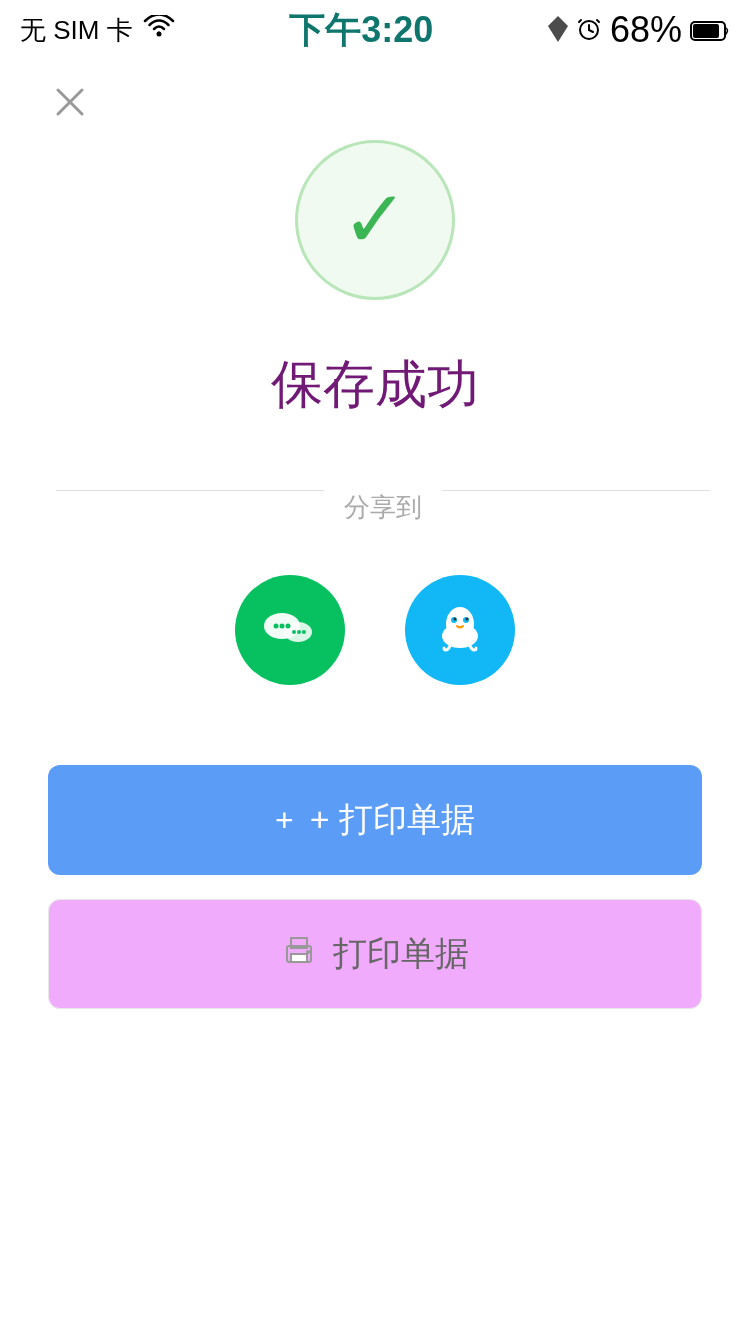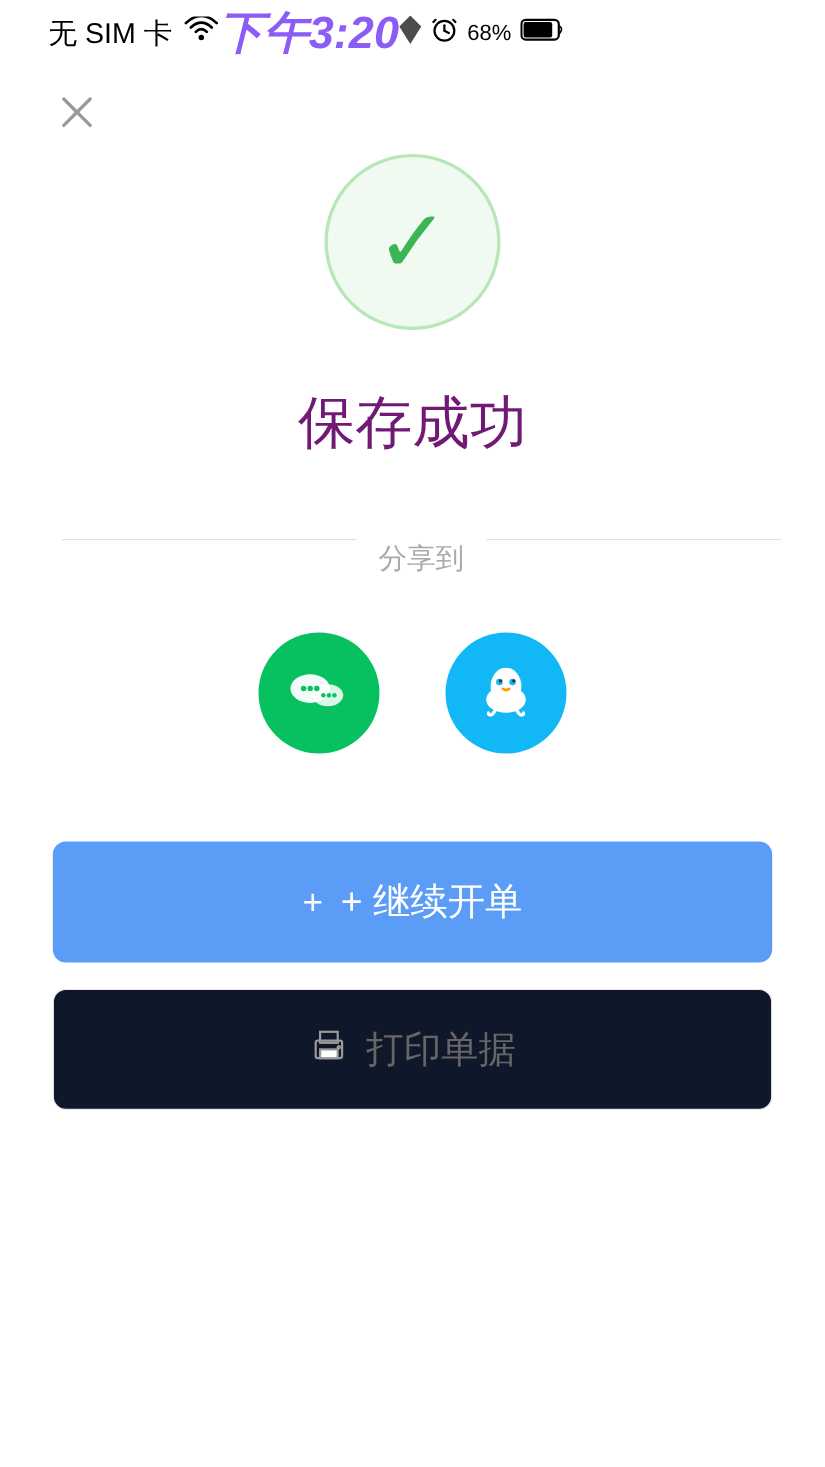--- a/index.html
+++ b/index.html
@@ -13,40 +13,40 @@
       overflow-x: hidden;
     }
 
     
     .status-bar {
       width: 100%;
       height: 60px;
       background: #ffffff;
       display: flex;
       align-items: center;
-      padding: 0 44px;
+      justify-content: space-between;
+      padding: 0 20px;
     }
     .status-left {
       display: flex;
       align-items: center;
       gap: 10px;
       font-size: 26px;
       color: #000;
     }
     .status-center {
-      font-size: 41px;
+      font-size: 36px;
       font-weight: 600;
-      color: #8b5cf6;
-      font-style: italic;
+      color: #0f766e;
     }
     .status-right {
       display: flex;
       align-items: center;
       gap: 8px;
-      font-size: 20px;
+      font-size: 36px;
       color: #000;
     }
 
     
     .close-btn {
       position: absolute;
       top: 72px;
       left: 40px;
       width: 60px;
       height: 60px;
@@ -155,21 +155,21 @@
       gap: 16px;
       cursor: pointer;
     }
 
     .btn-primary {
       background: #5b9cf6;
       color: #fff;
     }
 
     .btn-secondary {
-      background: #0f172a;
+      background: #f0abfc;
       color: #666;
       border: 1px solid #e8e8e8;
     }
 
     .btn-icon {
       font-size: 32px;
     }
   </style>
 </head>
 <body>
@@ -269,21 +269,21 @@
         <path d="M22 48 Q20 52 18 52 Q16 52 16 50" stroke="white" stroke-width="3" fill="none" stroke-linecap="round"></path>
         <path d="M42 48 Q44 52 46 52 Q48 52 48 50" stroke="white" stroke-width="3" fill="none" stroke-linecap="round"></path>
       </svg>
     </div>
   </div>
 
   <div class="actions">
 
     <button class="action-btn btn-primary">
       <span class="btn-icon">+</span>
-      <span>+ 继续开单</span>
+      <span>+ 打印单据</span>
     </button>
 
     <button class="action-btn btn-secondary">
       <span class="btn-icon">
         <svg width="36" height="36" viewBox="0 0 36 36" fill="none">
           <rect x="6" y="14" width="24" height="16" rx="2" stroke="#999" stroke-width="2"></rect>
           <rect x="10" y="6" width="16" height="10" stroke="#999" stroke-width="2"></rect>
           <rect x="10" y="22" width="16" height="8" stroke="#999" stroke-width="2" fill="white"></rect>
           <circle cx="27" cy="20" r="2" fill="#999"></circle>
         </svg>

